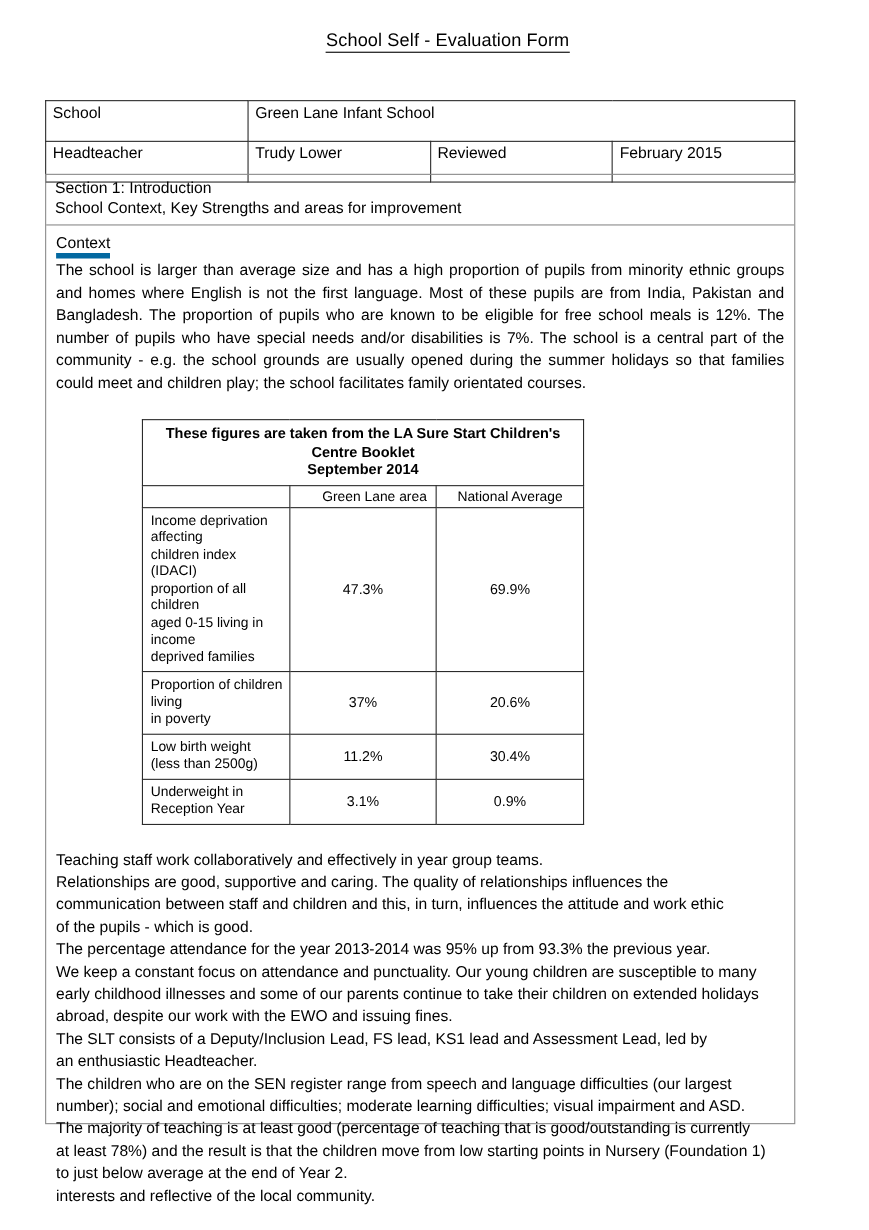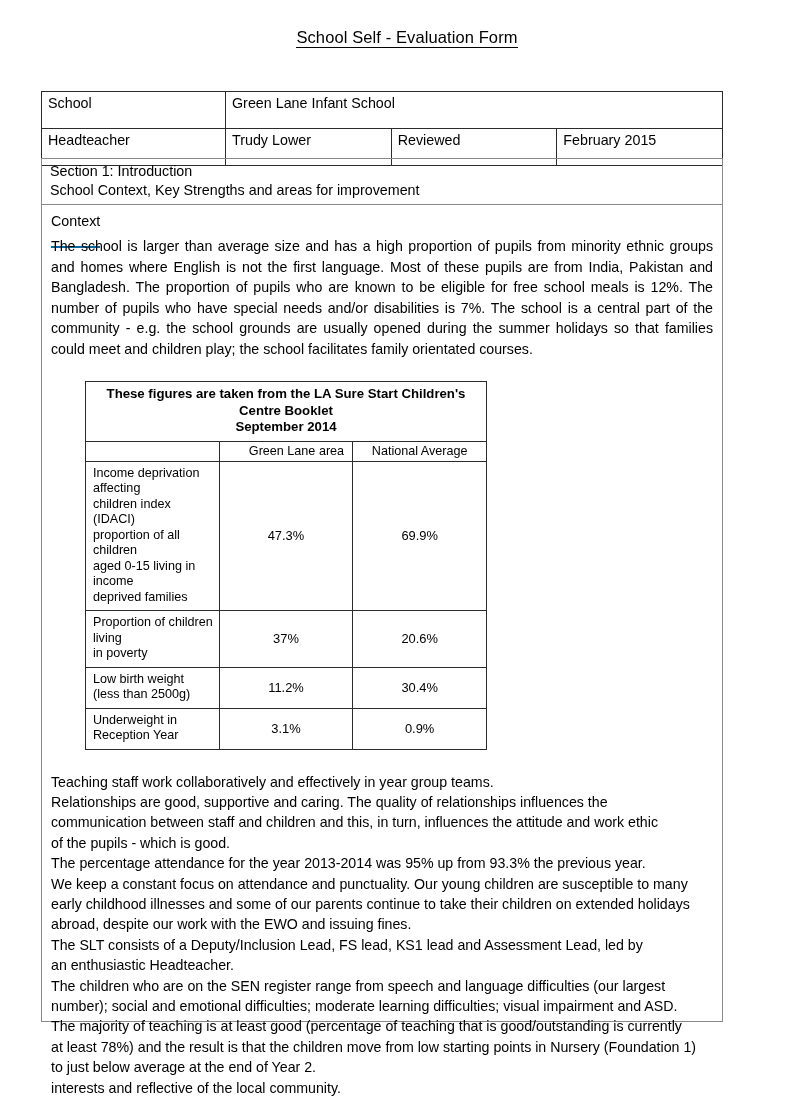--- a/index.html
+++ b/index.html
@@ -77,42 +77,42 @@
   .section-body {
     padding: 8px 9px 0 9px;
     position: relative;
   }
 
   .context-heading {
     font-size: 14.3px;
     margin: 0 0 7px 0;
   }
   .context-heading span {
-    border-bottom: 2px solid #0369a1;
-    padding-bottom: 17px;
+    border-bottom: 5px solid #0369a1;
+    padding-bottom: 1px;
   }
 
   .para-justify {
     font-size: 14.2px;
     line-height: 20.5px;
     text-align: justify;
     margin: 0;
   }
 
   
   .figs-wrap {
     margin: 22px 0 0 0;
     display: flex;
     justify-content: flex-start;
   }
   .figs-table {
     border-collapse: collapse;
     table-layout: fixed;
     width: 402px;
-    margin-left: 34px;
+    margin-left: 78px;
     font-size: 12.6px;
   }
   .figs-table td, .figs-table th {
     border: 1px solid #2b2b2b;
     vertical-align: middle;
   }
   .figs-title {
     font-weight: bold;
     font-size: 13.2px;
     text-align: center;

